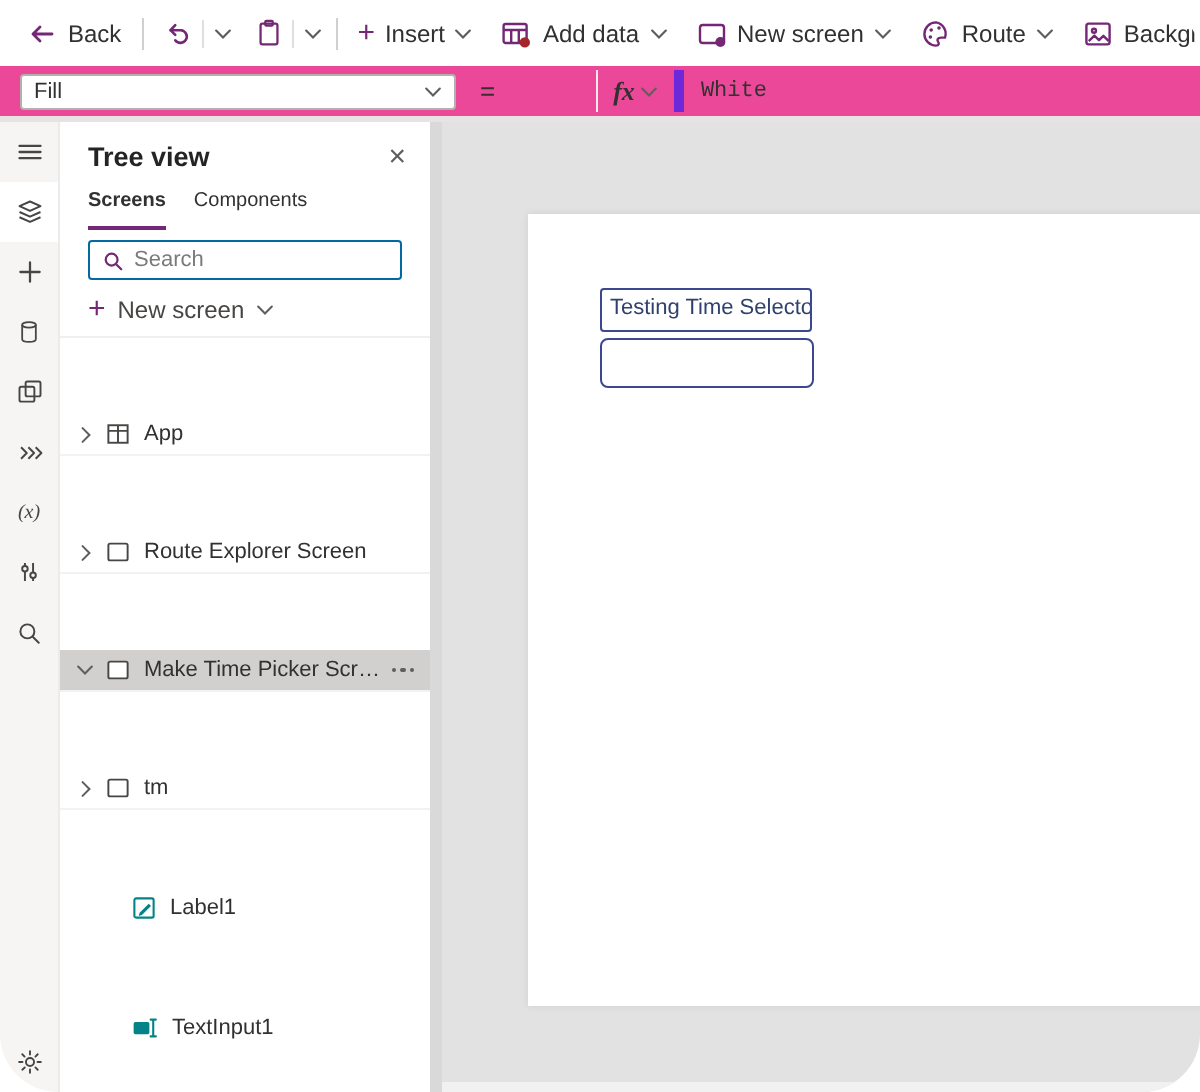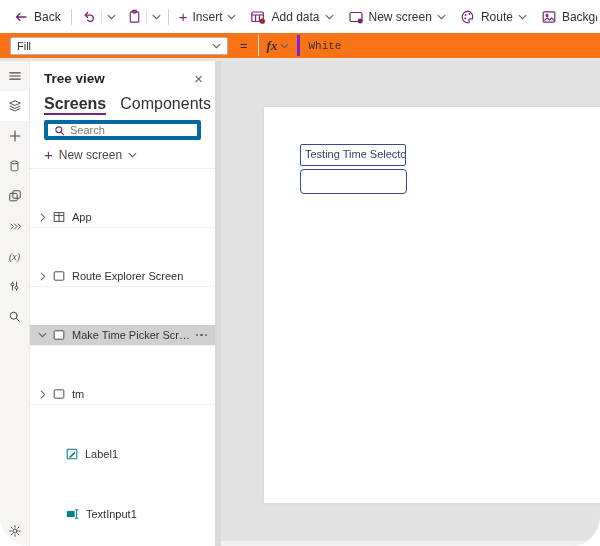--- a/index.html
+++ b/index.html
@@ -10,25 +10,25 @@
   
   .topbar { height:33px; background:#fff; display:flex; align-items:center; padding-left:6px; flex:none; white-space:nowrap; }
   .tb-btn { display:flex; align-items:center; gap:5px; padding:0 7px; height:26px; font-size:12px; color:#323130; cursor:default; border-radius:2px; }
   .tb-btn svg { display:block; }
   .sep { width:1px; height:16px; background:#d2d0ce; margin:0 3px; flex:none; }
   .thinsep { width:1px; height:14px; background:#e1dfdd; margin:0 1px; flex:none; }
   .chev { display:flex; align-items:center; padding:0 4px; height:26px; }
   .purple { color:#742774; }
 
   
-  .formulabar { height:25px; background:#f97316; display:flex; align-items:center; padding-left:10px; flex:none; }
+  .formulabar { height:25px; background:#ec4899; display:flex; align-items:center; padding-left:10px; flex:none; }
   .prop-select { width:218px; height:18px; border:1px solid #b3b0ad; border-radius:2px; display:flex; align-items:center; font-size:11px; padding:0 6px; color:#323130; background:#fff; }
   .prop-select .grow { flex:1; }
   .eq { font-size:13px; margin:0 10px 0 12px; color:#323130; }
-  .fxbtn { display:flex; align-items:center; gap:3px; padding:0 8px; height:21px; border-left:1px solid #edebe9; border-right:3px solid #6d28d9; }
+  .fxbtn { display:flex; align-items:center; gap:3px; padding:0 8px; height:21px; border-left:1px solid #edebe9; border-right:5px solid #6d28d9;margin-left:40px; }
   .fx { font-family:"Liberation Serif", serif; font-style:italic; font-weight:700; font-size:13px; color:#323130; }
   .fx-value { font-family:"Liberation Mono", monospace; font-size:11px; margin-left:8px; color:#323130;text-align:right; }
   .bar-divider { height:3px; background:#e6e4e2; flex:none; }
 
   
   .main { flex:1; display:flex; min-height:0; }
 
   
   .rail { width:30px; background:#f6f5f4; border-right:1px solid #edebe9; display:flex; flex-direction:column; flex:none; }
   .rail-item { height:30px; display:flex; align-items:center; justify-content:center; cursor:default; }
@@ -36,25 +36,25 @@
   .rail-item svg { display:block; }
   .rail-var { font-size:10px; font-style:italic; color:#484644; font-family:"Liberation Serif", serif; }
   .rail-bottom { margin-top:auto; }
 
   
   .panel { width:185px; background:#fff; flex:none; display:flex; flex-direction:column; overflow:hidden; }
   .panel-header { height:28px; display:flex; align-items:center; padding:6px 8px 0 14px; }
   .panel-title { font-size:13.5px; font-weight:700; color:#252423; flex:1; }
   .close-x { font-size:15px; color:#605e5c; padding:0 4px; line-height:1; cursor:default; }
   .tabs { display:flex; gap:14px; padding:6px 0 0 14px; height:26px; }
-  .tab { font-size:16px; color:#323130; padding-bottom:4px; position:relative; cursor:default; }
+  .tab { font-size:10px; color:#323130; padding-bottom:4px; position:relative; cursor:default; }
   .tab.active { font-weight:700; }
   .tab.active::after { content:""; position:absolute; left:0; right:0; bottom:0; height:2px; background:#742774; }
   .searchwrap { padding:5px 14px 2px 14px; }
-  .searchbox { height:20px; border:4px solid #0369a1; border-radius:2px; display:flex; align-items:center; padding:0 6px; gap:5px; background:#fff; }
+  .searchbox { height:20px; border:1px solid #0369a1; border-radius:2px; display:flex; align-items:center; padding:0 6px; gap:5px; background:#fff; }
   .searchbox input { border:none; outline:none; flex:1; font-size:11px; font-family:"Liberation Sans", sans-serif; color:#323130; min-width:0; background:transparent; }
   .searchbox input::placeholder { color:#7a7a7a; }
   .newscreen-row { display:flex; align-items:center; gap:6px; padding:5px 14px 6px 14px; font-size:12px; color:#484644; }
   .ns-plus { color:#742774; font-size:15px; line-height:1; font-weight:400; }
   .tree { flex:1; border-top:1px solid #f0efed; overflow:hidden; }
   .tree-row { display:flex; align-items:center; height:21px; padding-left:6px; font-size:11px; color:#323130; border-bottom:1px solid #f3f2f1; cursor:default;margin-top:38px; }
   .tree-row.selected { background:#d2d0ce; }
   .tree-row.child { padding-left:32px; border-bottom:none; height:22px; }
   .tree-chev { width:13px; display:flex; align-items:center; justify-content:center; flex:none; }
   .tree-icon { margin:0 6px 0 3px; display:flex; align-items:center; flex:none; }

